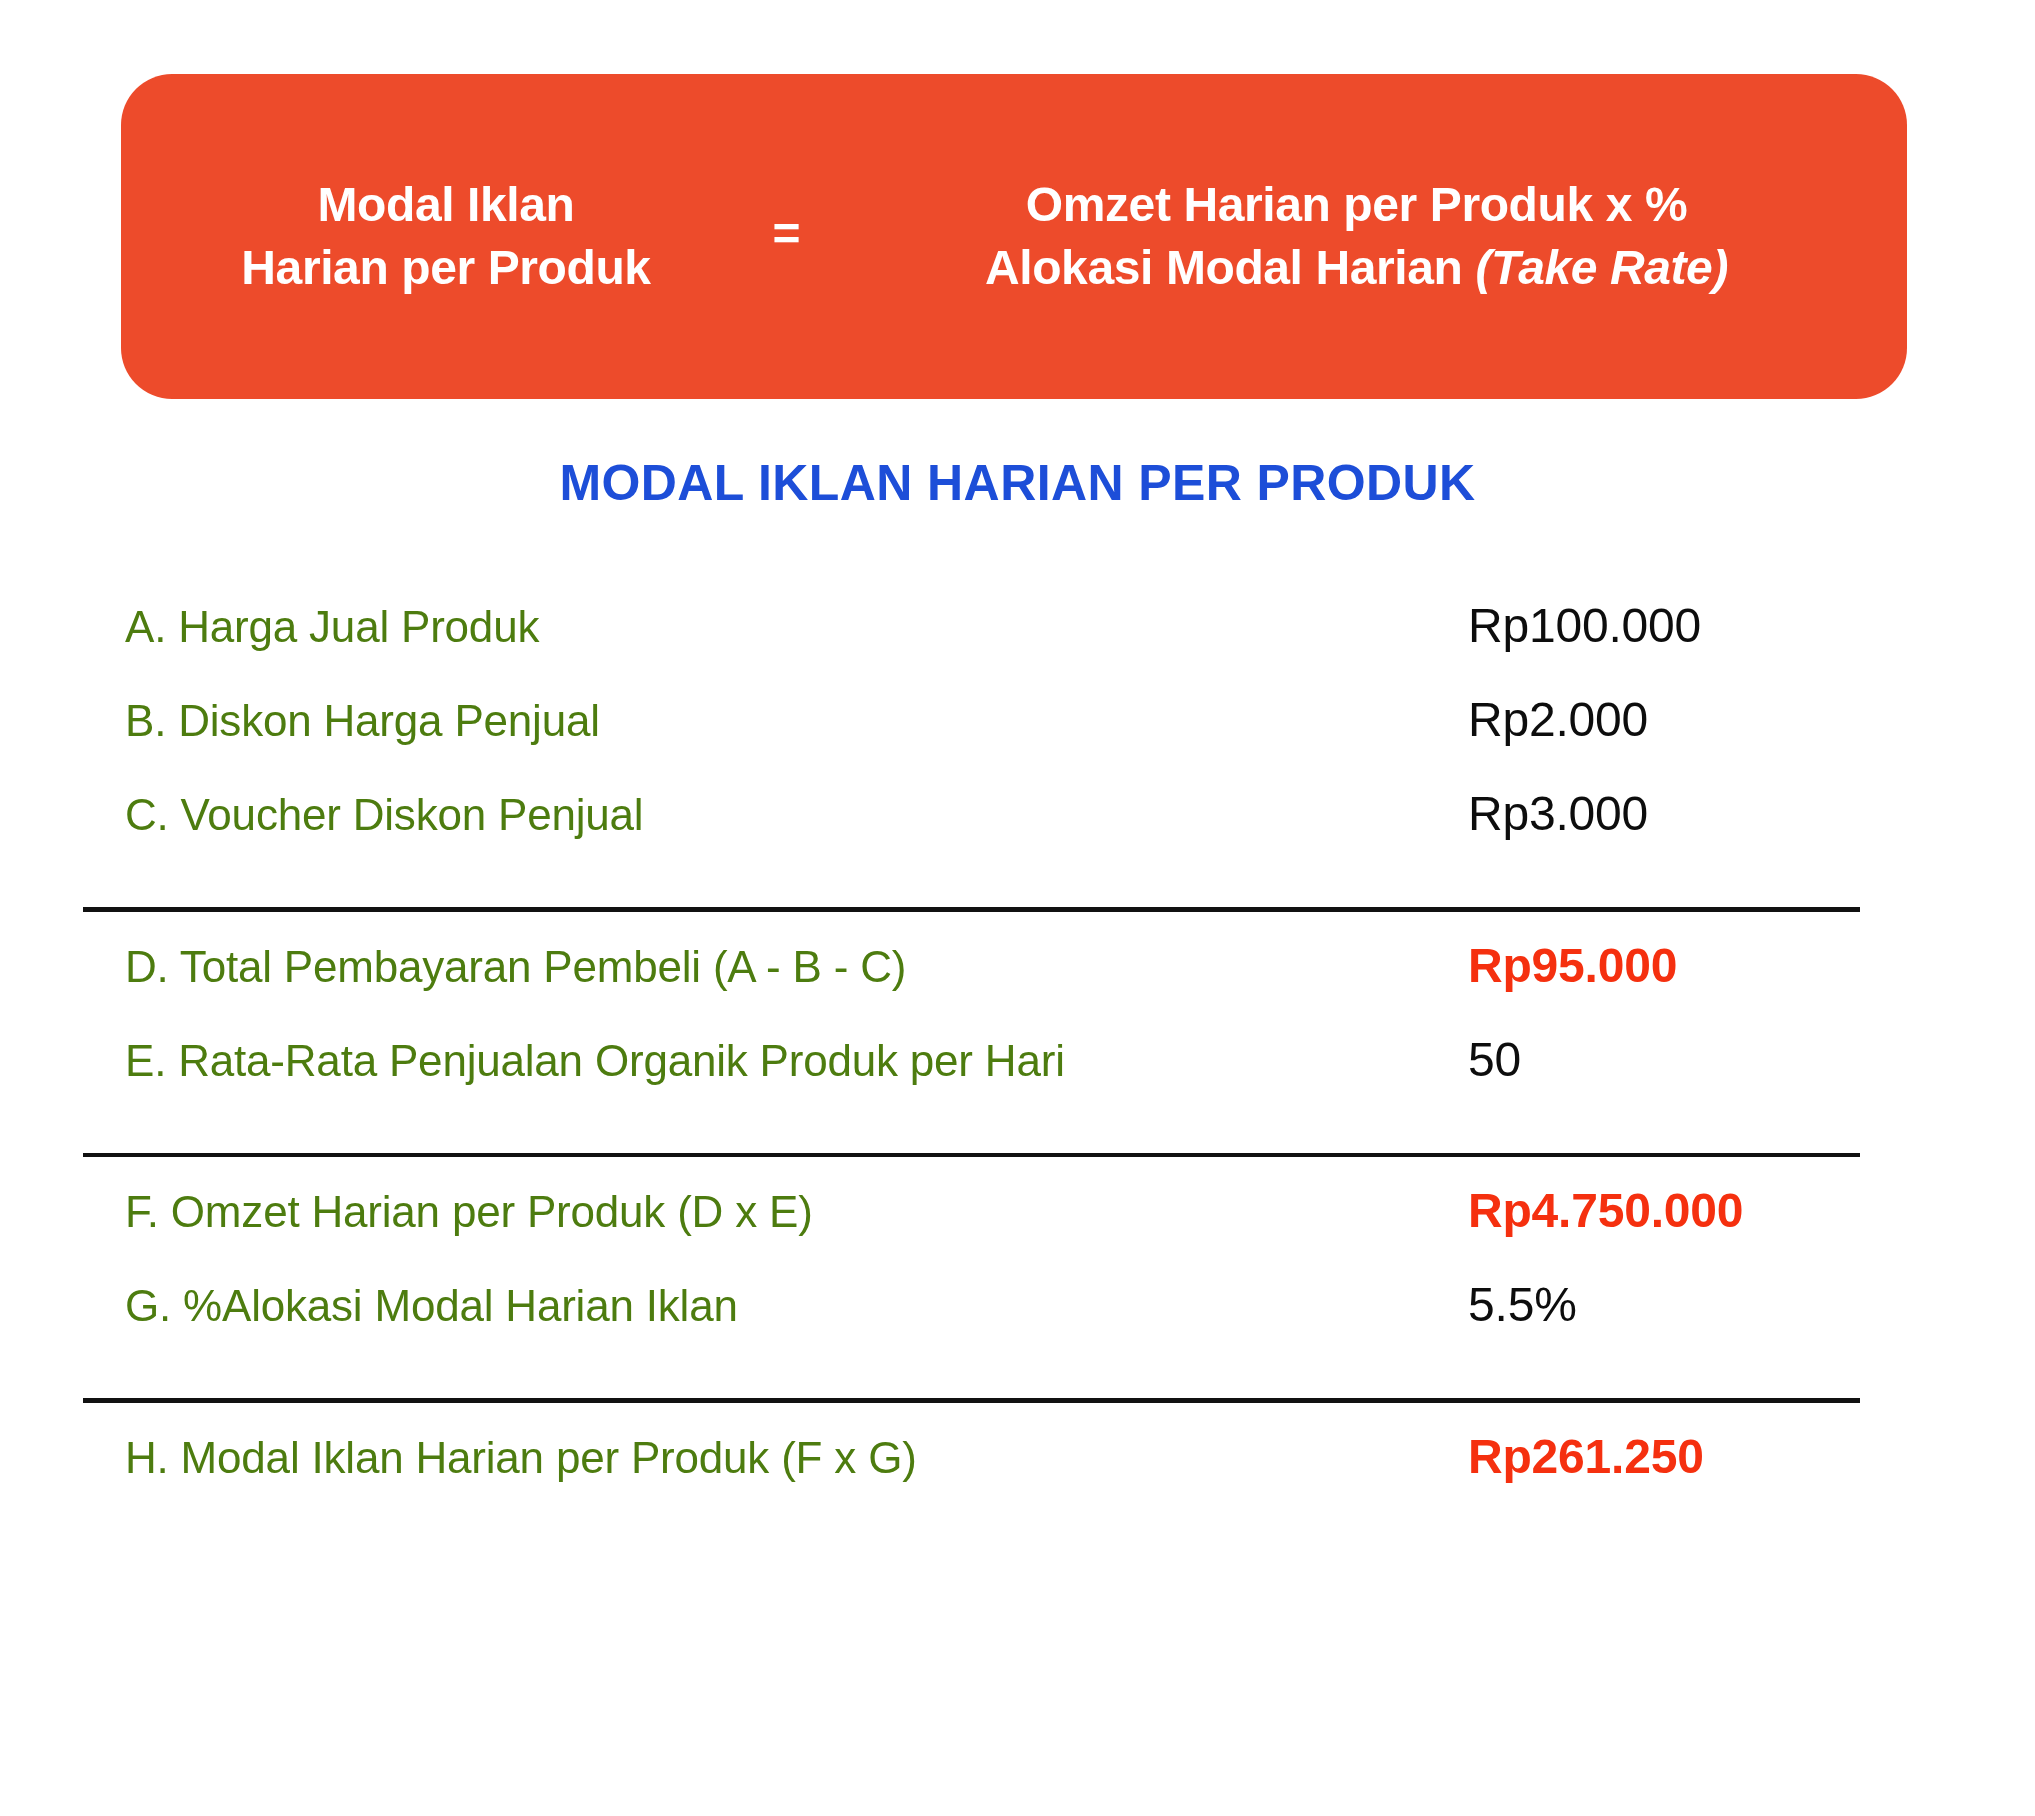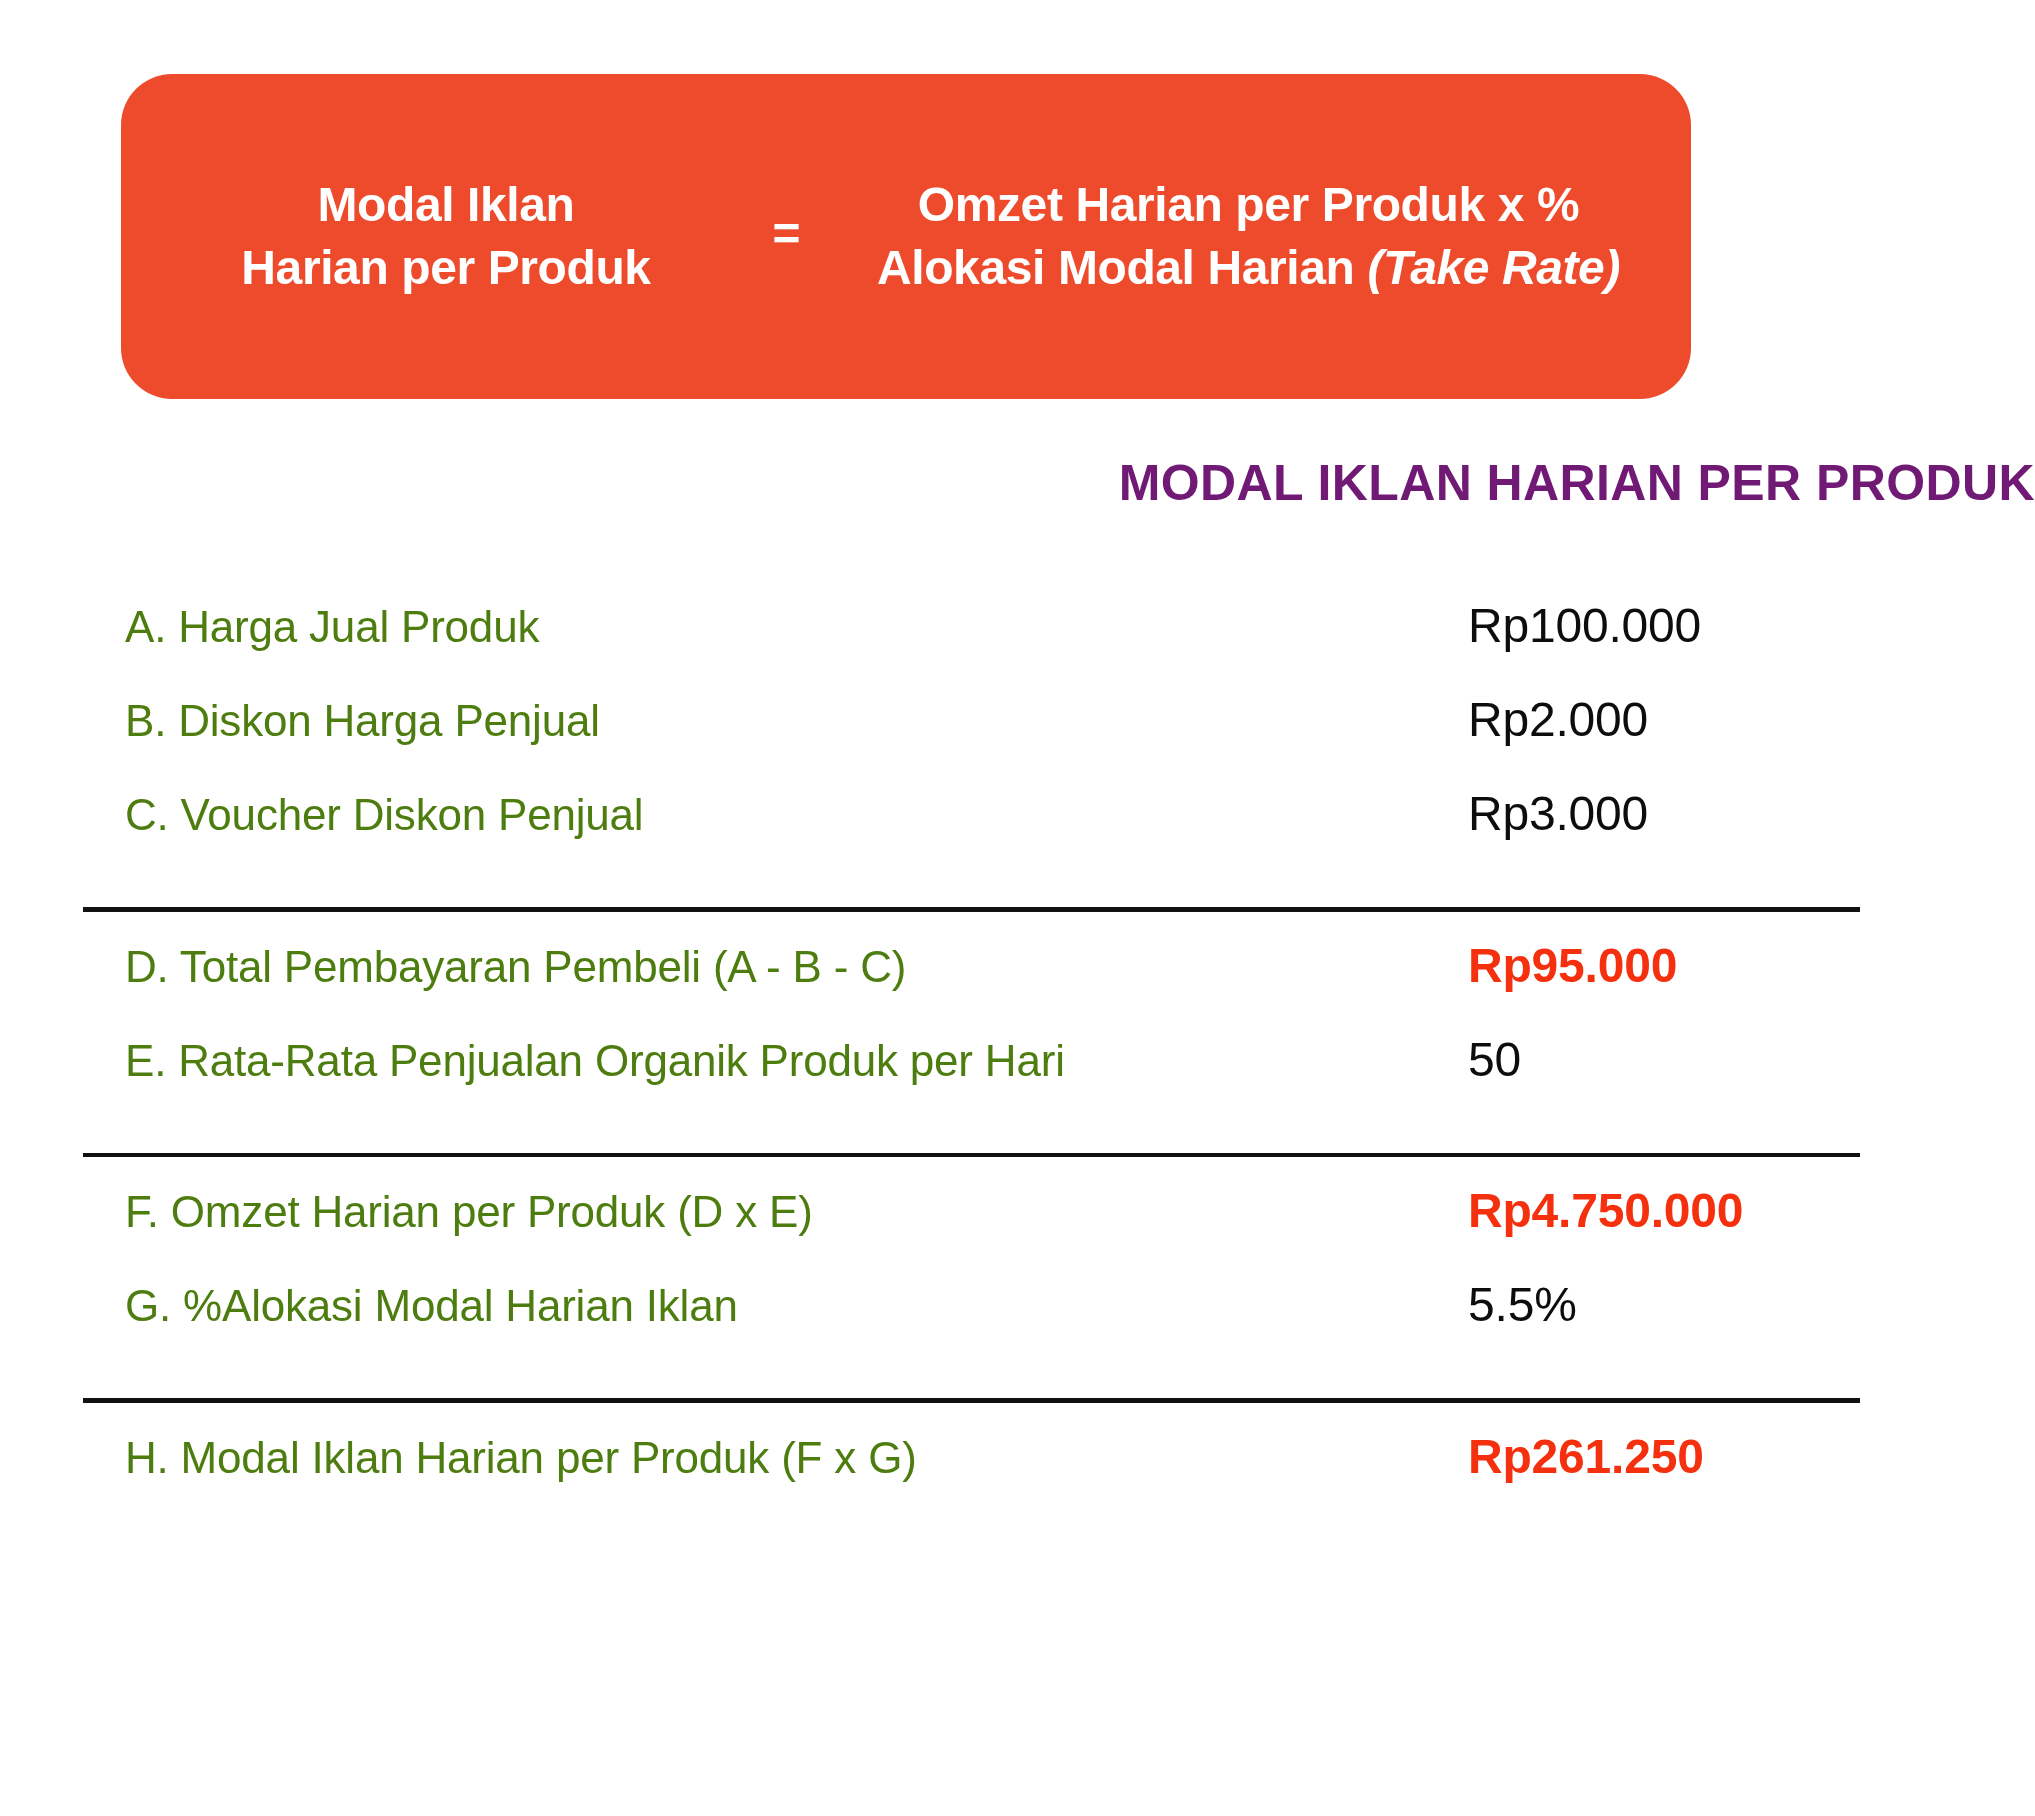--- a/index.html
+++ b/index.html
@@ -14,21 +14,21 @@
     color: #0d0d0d;
     position: relative;
     overflow: hidden;
   }
 
   
   .formula-banner {
     position: absolute;
     left: 121px;
     top: 74px;
-    width: 1570px;
+    width: 1786px;
     height: 325px;
     background: #ED4B2B;
     border-radius: 51px;
     display: flex;
     align-items: center;
     justify-content: flex-start;
     box-sizing: border-box;
   }
   .formula-left {
     width: 620px;
@@ -64,22 +64,22 @@
   .formula-right .take-rate {
     font-style: italic;
   }
 
   
   .section-title {
     position: absolute;
     left: 0;
     right: 0;
     top: 454px;
-    text-align: right;
-    color: #701a75;
+    text-align: center;
+    color: #1d4ed8;
     font-weight: 700;
     font-size: 50px;
     letter-spacing: 0.4px;
   }
 
   
   .breakdown {
     position: absolute;
     left: 83px;
     top: 598px;

